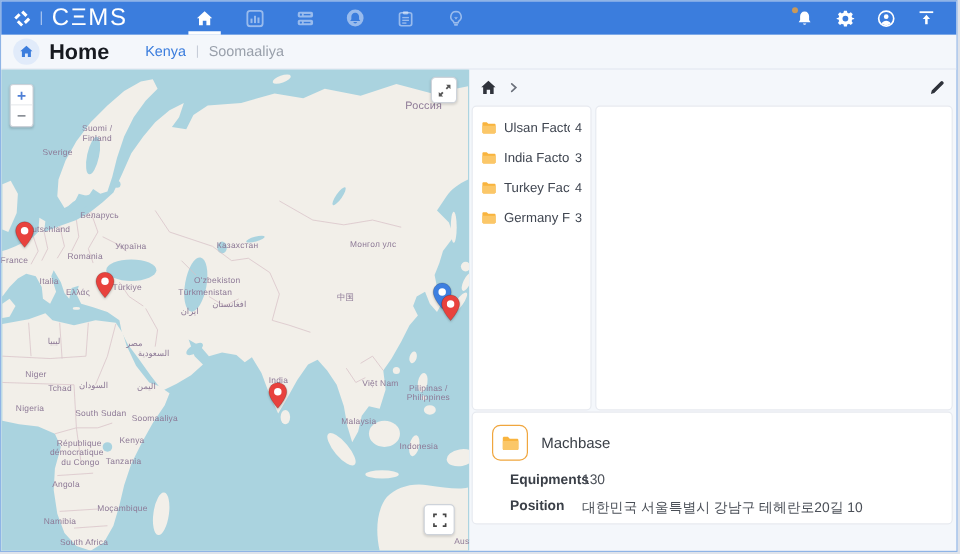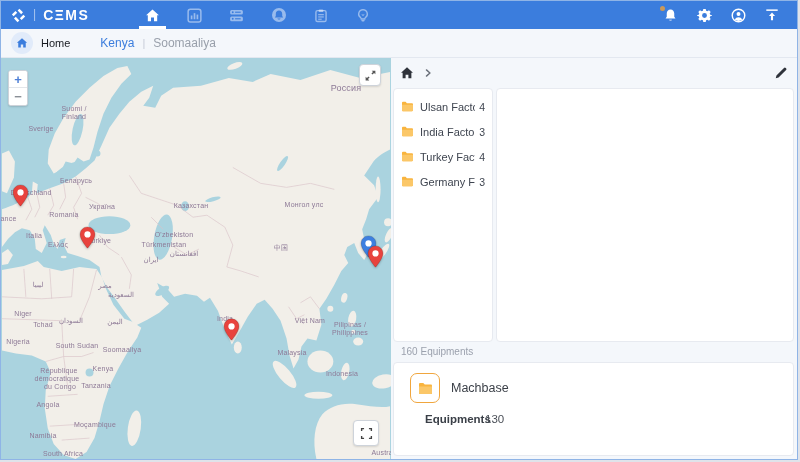--- a/index.html
+++ b/index.html
@@ -4,43 +4,43 @@
 <style>
   html,body{margin:0;padding:0;background:#dfe3ea;font-family:"Liberation Sans","DejaVu Sans",sans-serif;}
   *{box-sizing:border-box;}
   .app{position:relative;width:798px;height:460px;border:1px solid #8fb4e6;background:#f4f7fb;overflow:hidden;}
 
   
   .navbar{height:28px;background:#3b7ddd;display:flex;align-items:center;padding:0 10px;}
   .brand{display:flex;align-items:center;color:#fff;}
   .brand-logo{display:flex;align-items:center;}
   .brand-sep{margin:0 7px;color:rgba(255,255,255,.55);font-size:12px;transform:translateY(-1px);}
-  .brand-name{font-size:14px;font-weight:bold;letter-spacing:1.5px;}
+  .brand-name{font-size:20px;font-weight:normal;letter-spacing:1.5px;}
   .nav-menu{display:flex;gap:15px;margin-left:50px;height:28px;}
   .nav-item{width:27px;height:28px;display:flex;align-items:center;justify-content:center;color:rgba(255,255,255,.48);cursor:pointer;}
   .nav-item.active{color:#fff;box-shadow:inset 0 -3px 0 #fff;}
   .nav-right{margin-left:auto;display:flex;gap:12px;align-items:center;padding-right:4px;}
   .nav-rt{position:relative;width:22px;height:22px;display:flex;align-items:center;justify-content:center;color:#fff;cursor:pointer;}
   .nav-rt.has-dot::after{content:'';position:absolute;top:2px;left:1px;width:5px;height:5px;border-radius:50%;background:#c9995a;}
 
   
   .bcbar{height:29px;background:#f4f7fb;border-bottom:1px solid #e3e8f0;display:flex;align-items:center;padding:0 10px;}
   .bc-badge{width:22px;height:22px;border-radius:50%;background:#e1ebfa;display:flex;align-items:center;justify-content:center;color:#3b7ddd;}
-  .bc-current{margin-left:8px;font-size:11px;font-weight:normal;color:#171a20;}
+  .bc-current{margin-left:8px;font-size:18px;font-weight:bold;color:#171a20;}
   .bc-link{margin-left:30px;font-size:12px;color:#3b7ddd;cursor:pointer;}
   .bc-div{margin:0 8px;font-size:11px;color:#c7cdd8;}
   .bc-muted{font-size:12px;color:#99a0ab;cursor:pointer;}
 
   
   .content{position:relative;height:401px;}
 
   
   .map{position:absolute;left:0;top:0;width:390px;height:401px;overflow:hidden;background:#aad3df;cursor:grab;}
   .map svg.base{position:absolute;left:0;top:0;}
-  .map-label{position:absolute;transform:translate(-50%,-50%);font-size:7px;color:#8d7996;letter-spacing:.2px;white-space:nowrap;pointer-events:none;}
+  .map-label{position:absolute;transform:translate(-50%,-50%);font-size:7px;color:#8d7996;letter-spacing:.2px;white-space:nowrap;pointer-events:none;margin-left:7px;}
   .map-pin{position:absolute;width:17px;height:23px;cursor:pointer;filter:drop-shadow(0 1px 1px rgba(0,0,0,.25));}
   .zoomctl{position:absolute;left:7px;top:12px;width:20px;border:1px solid #cdd2d9;border-radius:3px;background:#fff;box-shadow:0 1px 2px rgba(0,0,0,.15);overflow:hidden;}
   .zoomctl button{display:block;width:100%;height:17px;border:0;background:#fff;font-size:13px;line-height:15px;padding:0;cursor:pointer;font-family:inherit;}
   .zoomctl .zin{color:#4e7fd6;border-bottom:1px solid #e3e6ea;font-weight:bold;}
   .zoomctl .zout{color:#8a8f96;font-weight:bold;}
   .map-btn{position:absolute;border:1px solid #ced3da;border-radius:4px;background:#fff;display:flex;align-items:center;justify-content:center;cursor:pointer;box-shadow:0 1px 2px rgba(0,0,0,.12);padding:0;}
   .expand-btn{right:10px;top:6px;width:22px;height:22px;}
   .fs-btn{left:352px;top:362px;width:26px;height:26px;}
 
   
@@ -411,33 +411,36 @@
                   <path d="M1 4.8 H15 V11.8 C15 12.5 14.5 13 13.8 13 H2.2 C1.5 13 1 12.5 1 11.8 Z" fill="#fbc768"></path>
                 </svg>
               </span>
               <span class="f-name">Germany Fact...</span>
               <span class="f-count">3</span>
             </div>
           </div>
         <div class="card content-card"></div>
       </div>
 
-      <div class="equip-bar">160 Equipments</div>
 
       <div class="card detail-card">
         <div class="detail-head">
           <span class="detail-iconbox">
             <svg width="15" height="13" viewBox="0 0 16 14">
                 <path d="M1 2.2 C1 1.5 1.5 1 2.2 1 H5.6 L7.2 2.8 H13.8 C14.5 2.8 15 3.3 15 4 V11.8 C15 12.5 14.5 13 13.8 13 H2.2 C1.5 13 1 12.5 1 11.8 Z" fill="#f9b43e"></path>
                 <path d="M1 4.8 H15 V11.8 C15 12.5 14.5 13 13.8 13 H2.2 C1.5 13 1 12.5 1 11.8 Z" fill="#fbc768"></path>
               </svg>
           </span>
           <span class="detail-title">Machbase</span>
         </div>
         <div class="detail-row">
           <span class="lbl">Equipments</span>
           <span class="val">130</span>
         </div>
+        <div class="detail-row">
+          <span class="lbl">Position</span>
+          <span class="val">대한민국 서울특별시 강남구 테헤란로20길 10</span>
+        </div>
       </div>
 
     </div>
   </div>
 </div>
 
 </body></html>

